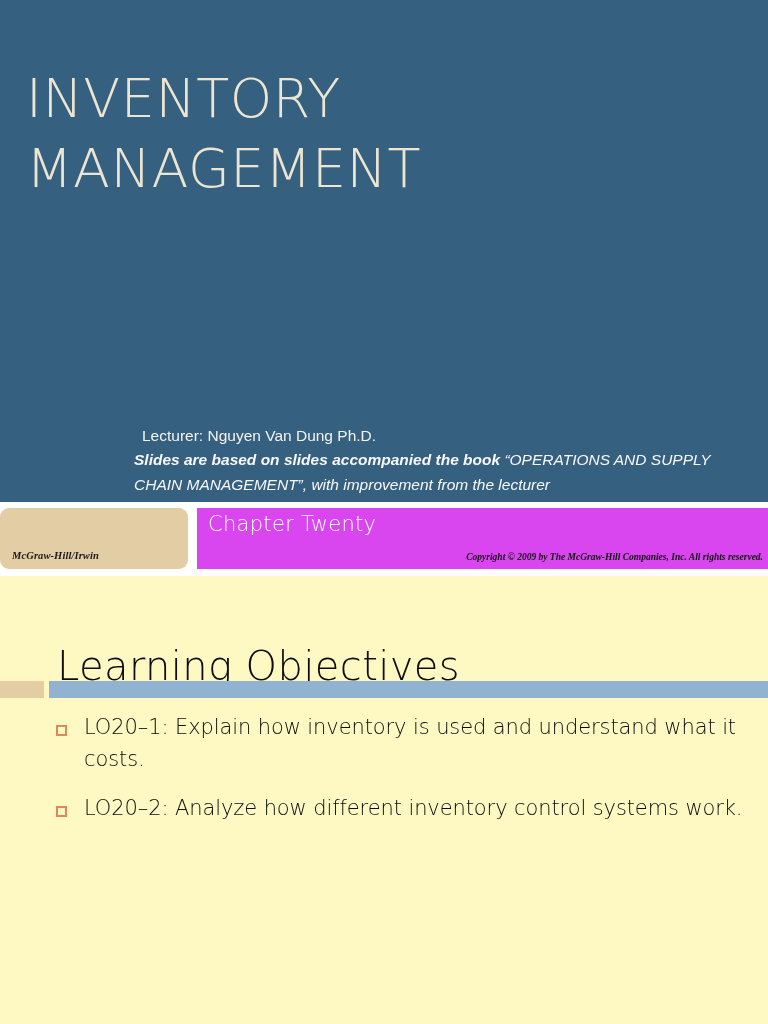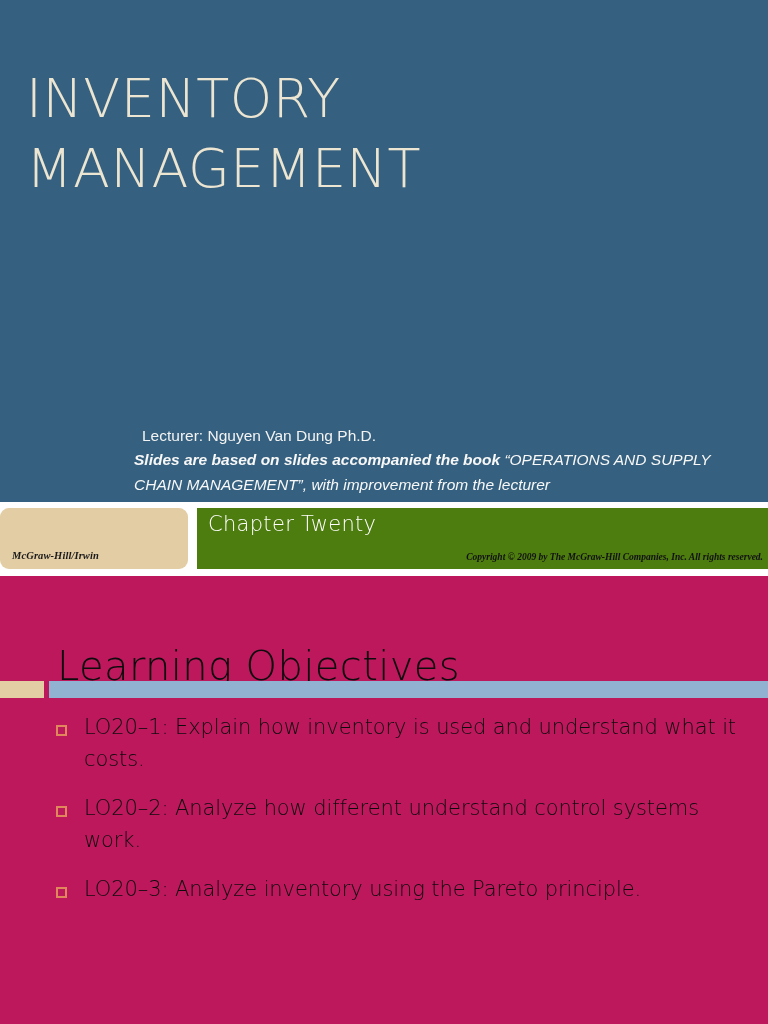--- a/index.html
+++ b/index.html
@@ -97,21 +97,21 @@
     height: 61px;
     background: #e2cda4;
     border-radius: 9px;
   }
   .footer-blue {
     position: absolute;
     left: 197px;
     top: 0;
     width: 571px;
     height: 61px;
-    background: #4d7c0f;
+    background: #d946ef;
   }
   .mcgraw-logo {
     position: absolute;
     left: 12px;
     bottom: 8px;
     font-family: "Liberation Serif", serif;
     font-weight: bold;
     font-style: italic;
     font-size: 10.5px;
     color: #1a1a1a;
@@ -139,21 +139,21 @@
     white-space: nowrap;
   }
 
   
   .slide-objectives {
     position: absolute;
     left: 0;
     top: 576px;
     width: 768px;
     height: 448px;
-    background: #be185d;
+    background: #fef9c3;
   }
 
   .lo-heading {
     position: absolute;
     left: 57px;
     top: 34px;
     font-family: "DejaVu Sans", sans-serif;
     font-weight: 300;
     font-size: 40px;
     color: #0c0c0c;
@@ -259,25 +259,21 @@
 
     <ul class="bullet-list" style="list-style:none;margin:0;padding:0;">
 
       <li class="bullet-item">
         <span class="bullet-marker"></span>
         <span class="bullet-text">LO20–1: Explain how inventory is used and understand what it costs.</span>
       </li>
 
       <li class="bullet-item">
         <span class="bullet-marker"></span>
-        <span class="bullet-text">LO20–2: Analyze how different understand control systems work.</span>
+        <span class="bullet-text">LO20–2: Analyze how different inventory control systems work.</span>
       </li>
 
-      <li class="bullet-item">
-        <span class="bullet-marker"></span>
-        <span class="bullet-text">LO20–3: Analyze inventory using the Pareto principle.</span>
-      </li>
 
     </ul>
 
   </section>
 
 </div>
 
 </body></html>

